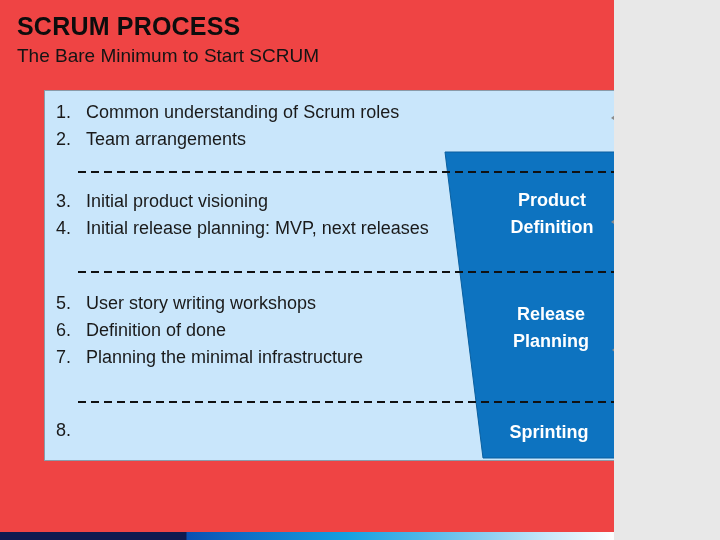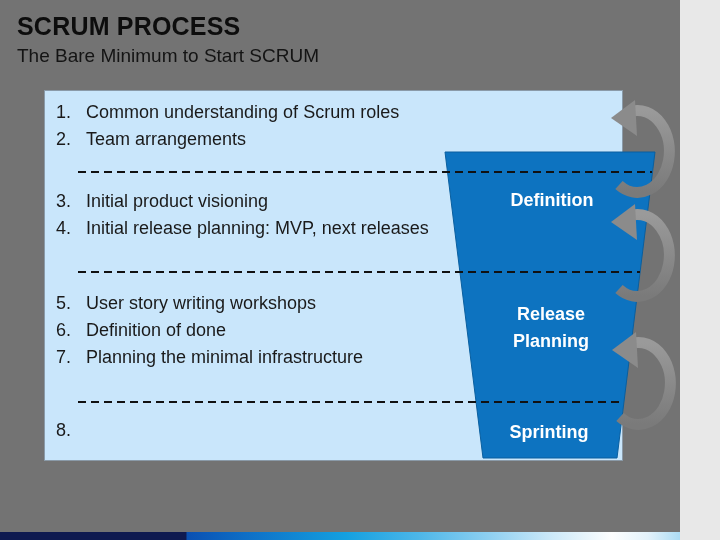--- a/index.html
+++ b/index.html
@@ -1,18 +1,18 @@
 <!DOCTYPE html>
 <html><head>
 <meta charset="utf-8">
 <style>
   html,body{margin:0;padding:0;background:#e8e8e8;}
   .slide{
-    position:relative;width:680px;height:540px;overflow:hidden;
-    background:#737373;
+    position:relative;width:614px;height:540px;overflow:hidden;
+    background:#ef4444;
     font-family:"Liberation Sans",sans-serif;
     color:#141414;
   }
   .title{
     position:absolute;left:17px;top:12px;
     font-size:25px;font-weight:700;color:#0d0d0d;letter-spacing:.2px;
   }
   .subtitle{
     position:absolute;left:17px;top:45px;
     font-size:19px;font-weight:400;color:#141414;text-align:center;
@@ -125,20 +125,21 @@
     </div>
   </div>
 
   <div class="list-block block-4">
     <div class="row">
       <span class="num">8.</span>
     </div>
   </div>
 
   <div class="stage stage-light stage-1">
+    <div>Product</div>
     <div>Definition</div>
   </div>
   <div class="stage stage-light stage-2">
     <div>Release</div>
     <div>Planning</div>
   </div>
   <div class="stage stage-light stage-3">
     <div>Sprinting</div>
   </div>
 

